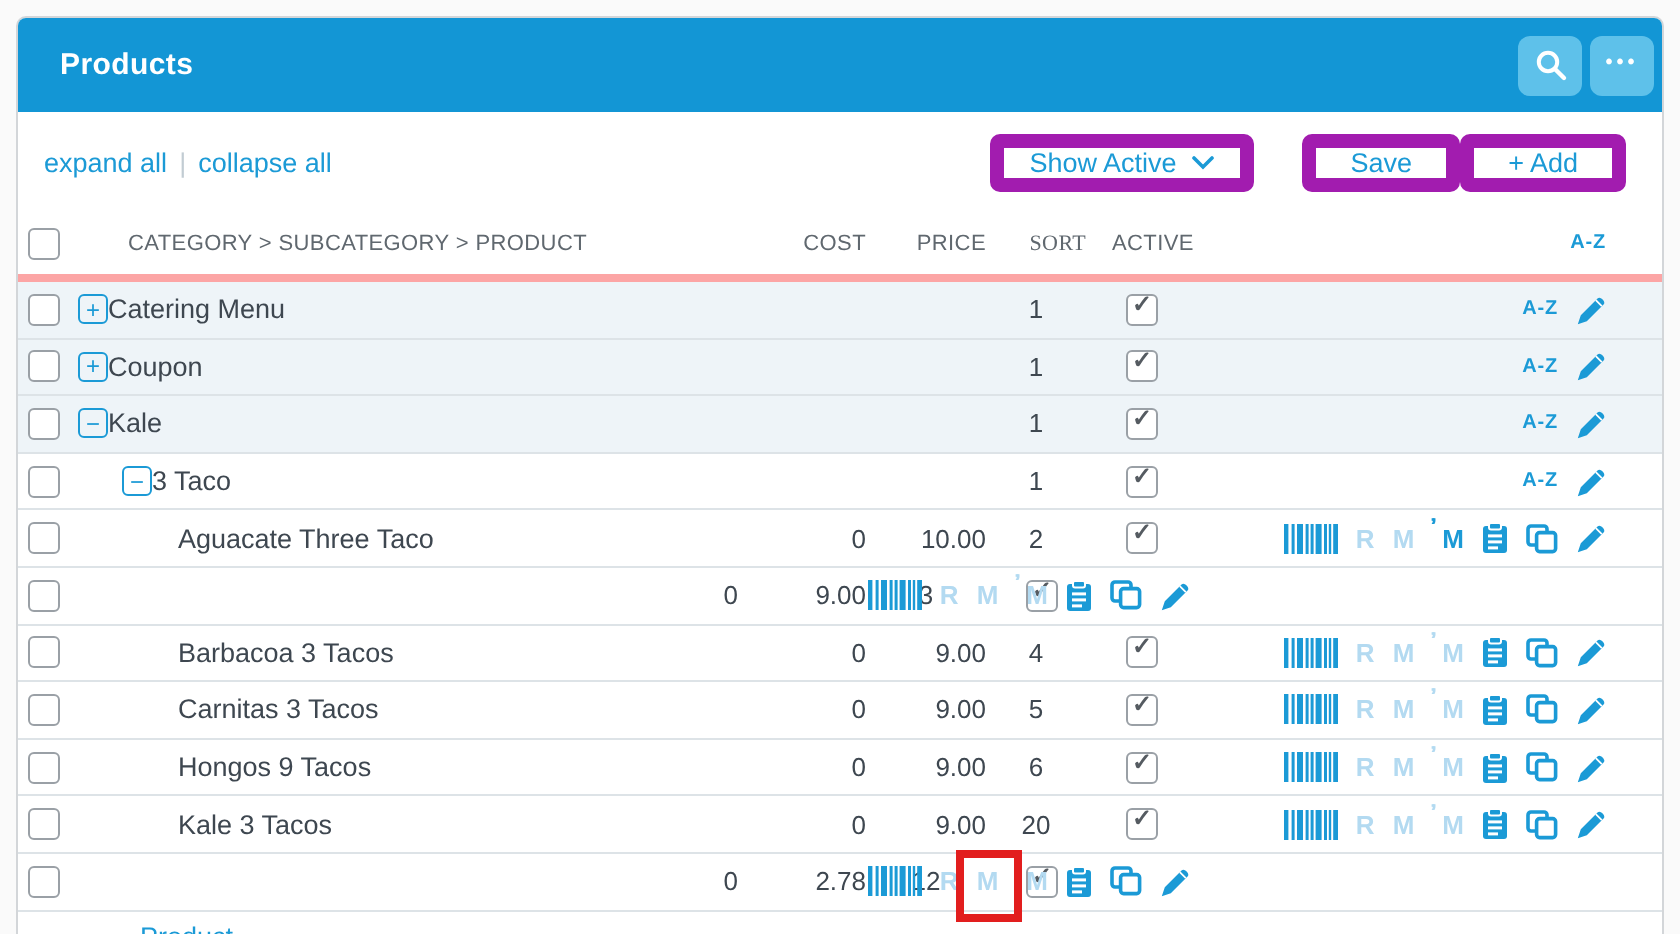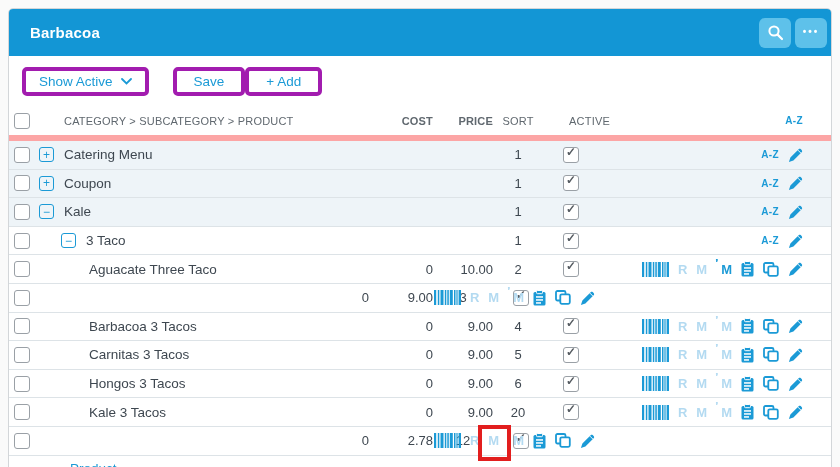--- a/index.html
+++ b/index.html
@@ -28,50 +28,50 @@
   
   .toolbar{
     height:50px;display:flex;align-items:center;justify-content:space-between;
     padding:0 6px 0 13px;background:#fff;
   }
   .links{font-size:13.5px;color:#1b9ad6;}
   .links a{color:#1b9ad6;text-decoration:none;cursor:pointer;}
   .sep{color:#c2ccd3;margin:0 6px;}
   .btn-group{display:flex;align-items:center;}
   .btn{
-    border:4px solid #a21caf;color:#1b9ad6;border-radius:5px;height:29px;
+    border:7px solid #a21caf;color:#1b9ad6;border-radius:5px;height:29px;
     padding:0 17px;font-size:13.5px;background:#fff;display:flex;
     align-items:center;gap:8px;cursor:pointer;box-sizing:border-box;
   }
   .btn.dd{margin-right:24px;padding:0 13px;}
   .btn.add{margin-right:12px;}
   
   .grid-row{
     display:grid;grid-template-columns:30px 330px 64px 60px 50px 80px 1fr;
     align-items:center;box-sizing:border-box;
   }
   .thead{
     height:35px;font-size:11px;color:#60686f;letter-spacing:.2px;
-    border-bottom:6px solid #fca5a5;
+    border-bottom:4px solid #fca5a5;
   }
   .th-name{margin-left:25px;}
-  .th-right{text-align:right;font-weight:bold;}
-  .th-center{text-align:center;}
-  .th-active{padding-left:13px;text-align:center;}
+  .th-right{text-align:right;}
+  .th-center{text-align:right;font-family:Liberation Serif, serif;}
+  .th-active{padding-left:13px;}
   .th-az{text-align:right;padding-right:28px;color:#1b9ad6;font-weight:bold;font-size:10px;letter-spacing:.4px;}
   .row{height:28.6px;border-bottom:1px solid #dde3e7;font-size:13.5px;color:#3e4750;}
   .row.tinted{background:#eef4f8;}
   .namecell{display:flex;align-items:center;height:100%;}
   .expander{
     width:15px;height:15px;border:1px solid #1b9ad6;border-radius:3px;color:#1b9ad6;
     display:flex;align-items:center;justify-content:center;font-size:12px;line-height:0;
     box-sizing:border-box;cursor:pointer;flex:none;font-weight:400;
   }
   .indent1{margin-left:22px;}
-  .nm{margin-left:10px;white-space:nowrap;}
+  .nm{white-space:nowrap;}
   .nm.prod{margin-left:50px;text-align:right;}
   .cost,.price{text-align:right;font-size:13px;}
   .sort{text-align:center;font-size:13px;}
   .cbx{
     width:14px;height:14px;border:1px solid #9aa0a6;border-radius:3px;background:#fff;
     margin-left:5px;position:relative;cursor:pointer;flex:none;box-sizing:content-box;
   }
   .cbx.active-col{margin-left:20px;}
   .cbx.checked::after{
     content:"\2713";position:absolute;left:2px;top:-3px;color:#555b61;
@@ -93,37 +93,40 @@
   }
   .partial-row{height:14px;display:flex;align-items:flex-start;}
   .partial-link{color:#1b9ad6;font-size:13.5px;margin-left:61px;padding-top:5px;cursor:pointer;}
 </style>
 </head>
 <body>
 
 <div class="card">
 
   <div class="card-header">
-    <div class="card-title">Barbacoa</div>
+    <div class="card-title">Products</div>
     <div class="hbtns">
       <div class="hbtn">
         <span style="display:flex;">
           <svg width="17" height="17" viewBox="0 0 17 17">
             <circle cx="7" cy="7" r="4.6" fill="none" stroke="#fff" stroke-width="2"></circle>
             <line x1="10.6" y1="10.6" x2="15" y2="15" stroke="#fff" stroke-width="2.2" stroke-linecap="round"></line>
           </svg>
         </span>
       </div>
       <div class="hbtn">
         <span class="dots">•••</span>
       </div>
     </div>
   </div>
 
   <div class="toolbar">
+    <div class="links">
+      <a>expand all</a><span class="sep">|</span><a>collapse all</a>
+    </div>
     <div class="btn-group">
       <div class="btn dd">
         <span>Show Active</span>
         <span style="display:flex;">
           <svg width="11" height="7" viewBox="0 0 11 7">
               <polyline points="1,1 5.5,5.5 10,1" fill="none" stroke="#1b9ad6" stroke-width="1.8" stroke-linecap="round"></polyline>
             </svg>
         </span>
       </div>
       <div class="btn">
@@ -439,21 +442,21 @@
             <svg width="16" height="16" viewBox="0 0 16 16">
               <path d="M0.9 15.1 L2.4 10.6 L10.9 2.1 C12.1 0.9 15.1 3.9 13.9 5.1 L5.4 13.6 Z" fill="#1b9ad6"></path>
               <path d="M9.9 3.1 l3 3" stroke="#fff" stroke-width="0.9" fill="none"></path>
             </svg>
           </span>
         </div>
       </div>
       <div class="grid-row row">
         <div class="cbx"></div>
         <div class="namecell">
-          <span class="nm prod">Hongos 3 Tacos</span>
+          <span class="nm prod">Hongos 9 Tacos</span>
         </div>
         <div class="cost">0</div>
         <div class="price">9.00</div>
         <div class="sort">6</div>
         <div>
           <div class="cbx active-col checked"></div>
         </div>
         <div class="actions">
           <span class="iconbtn">
             <svg width="27" height="15" viewBox="0 0 27 15">

